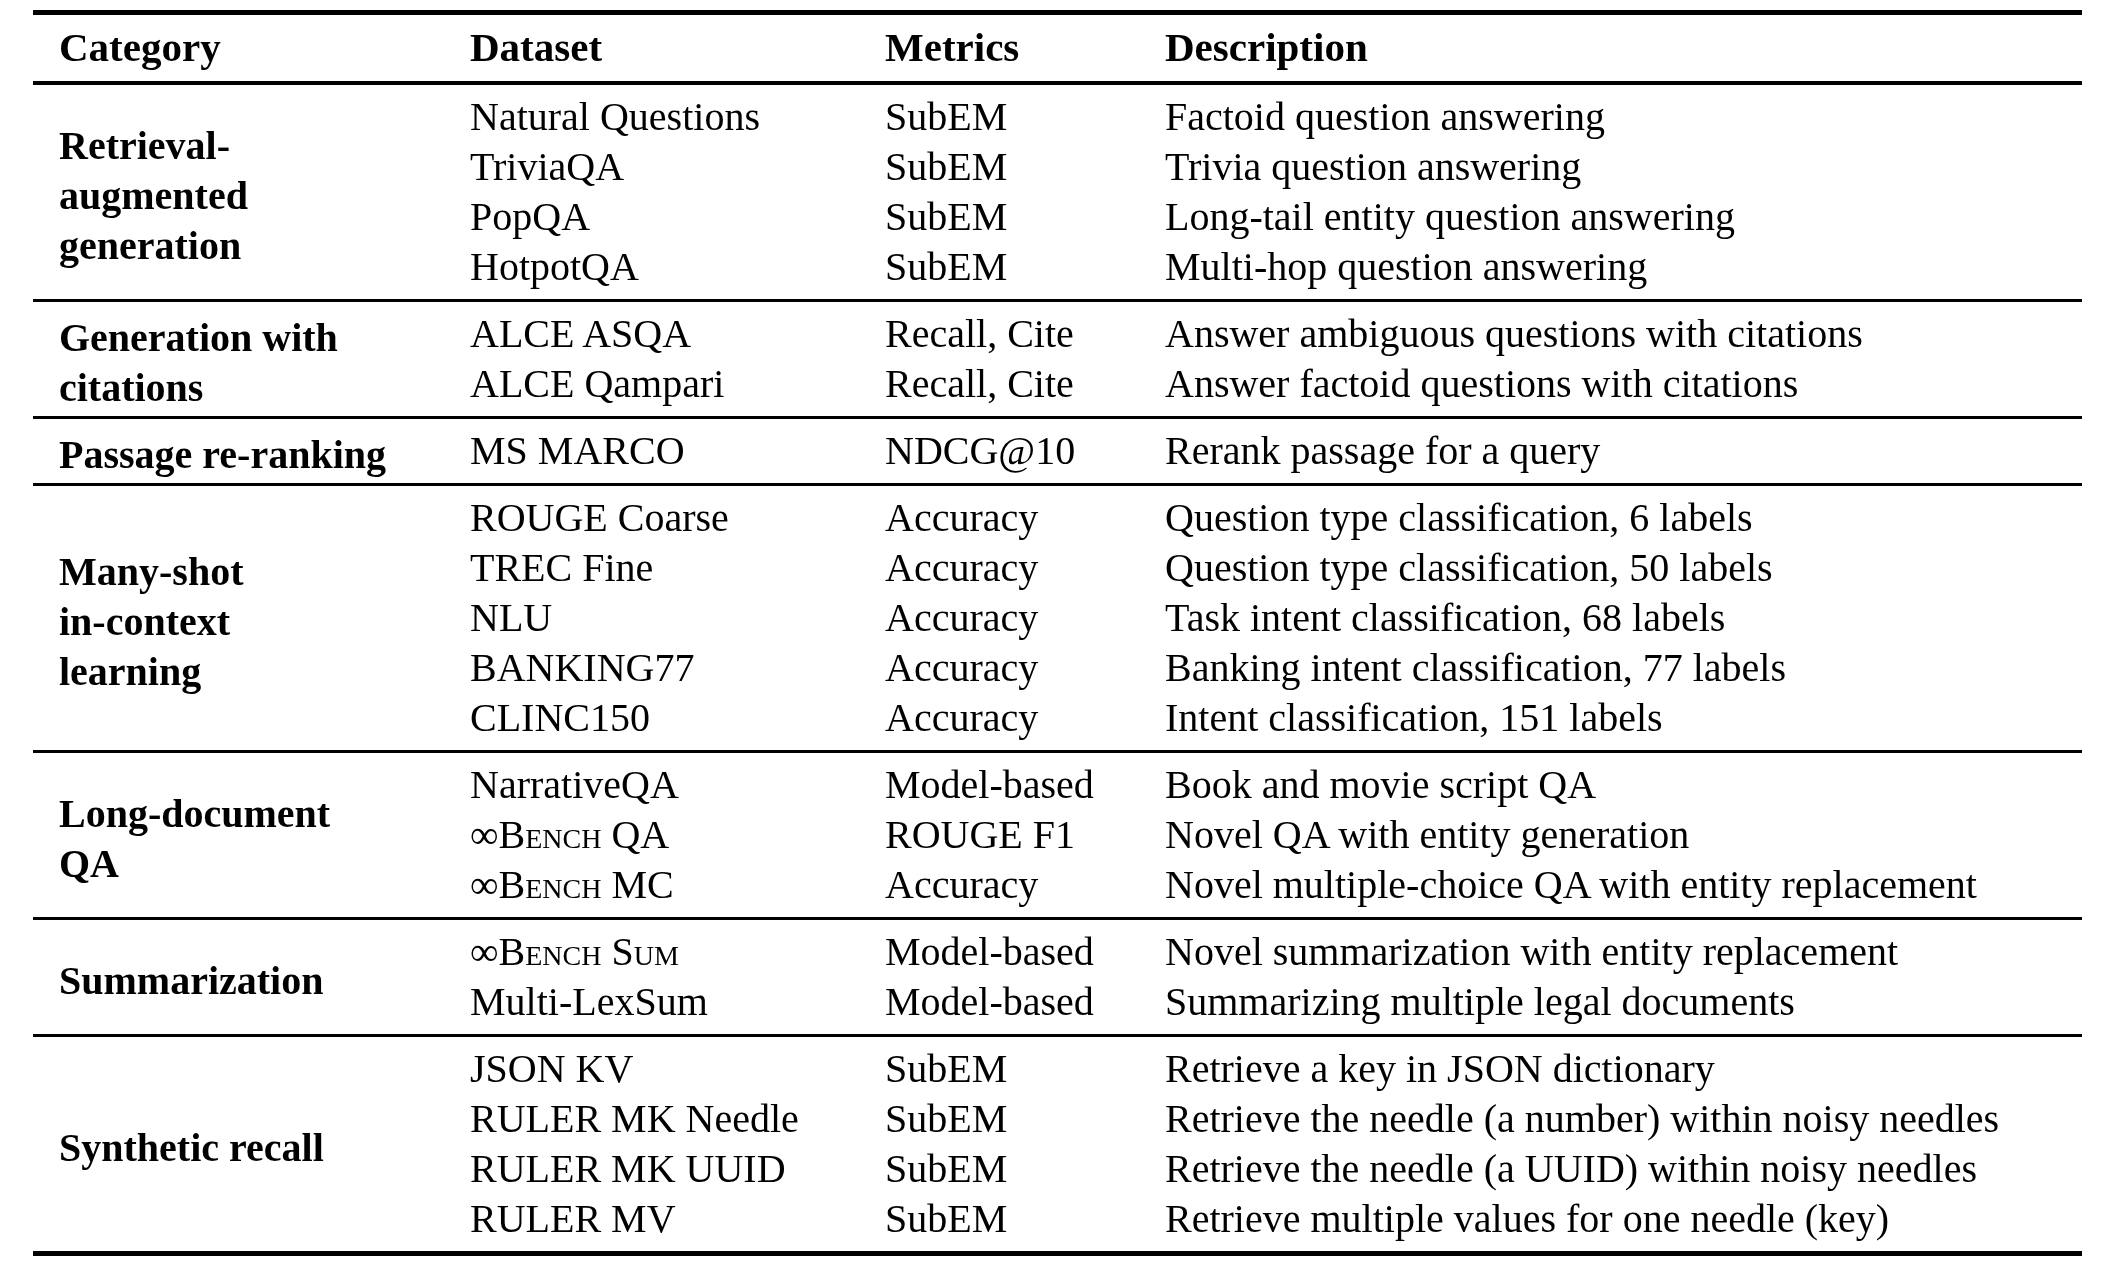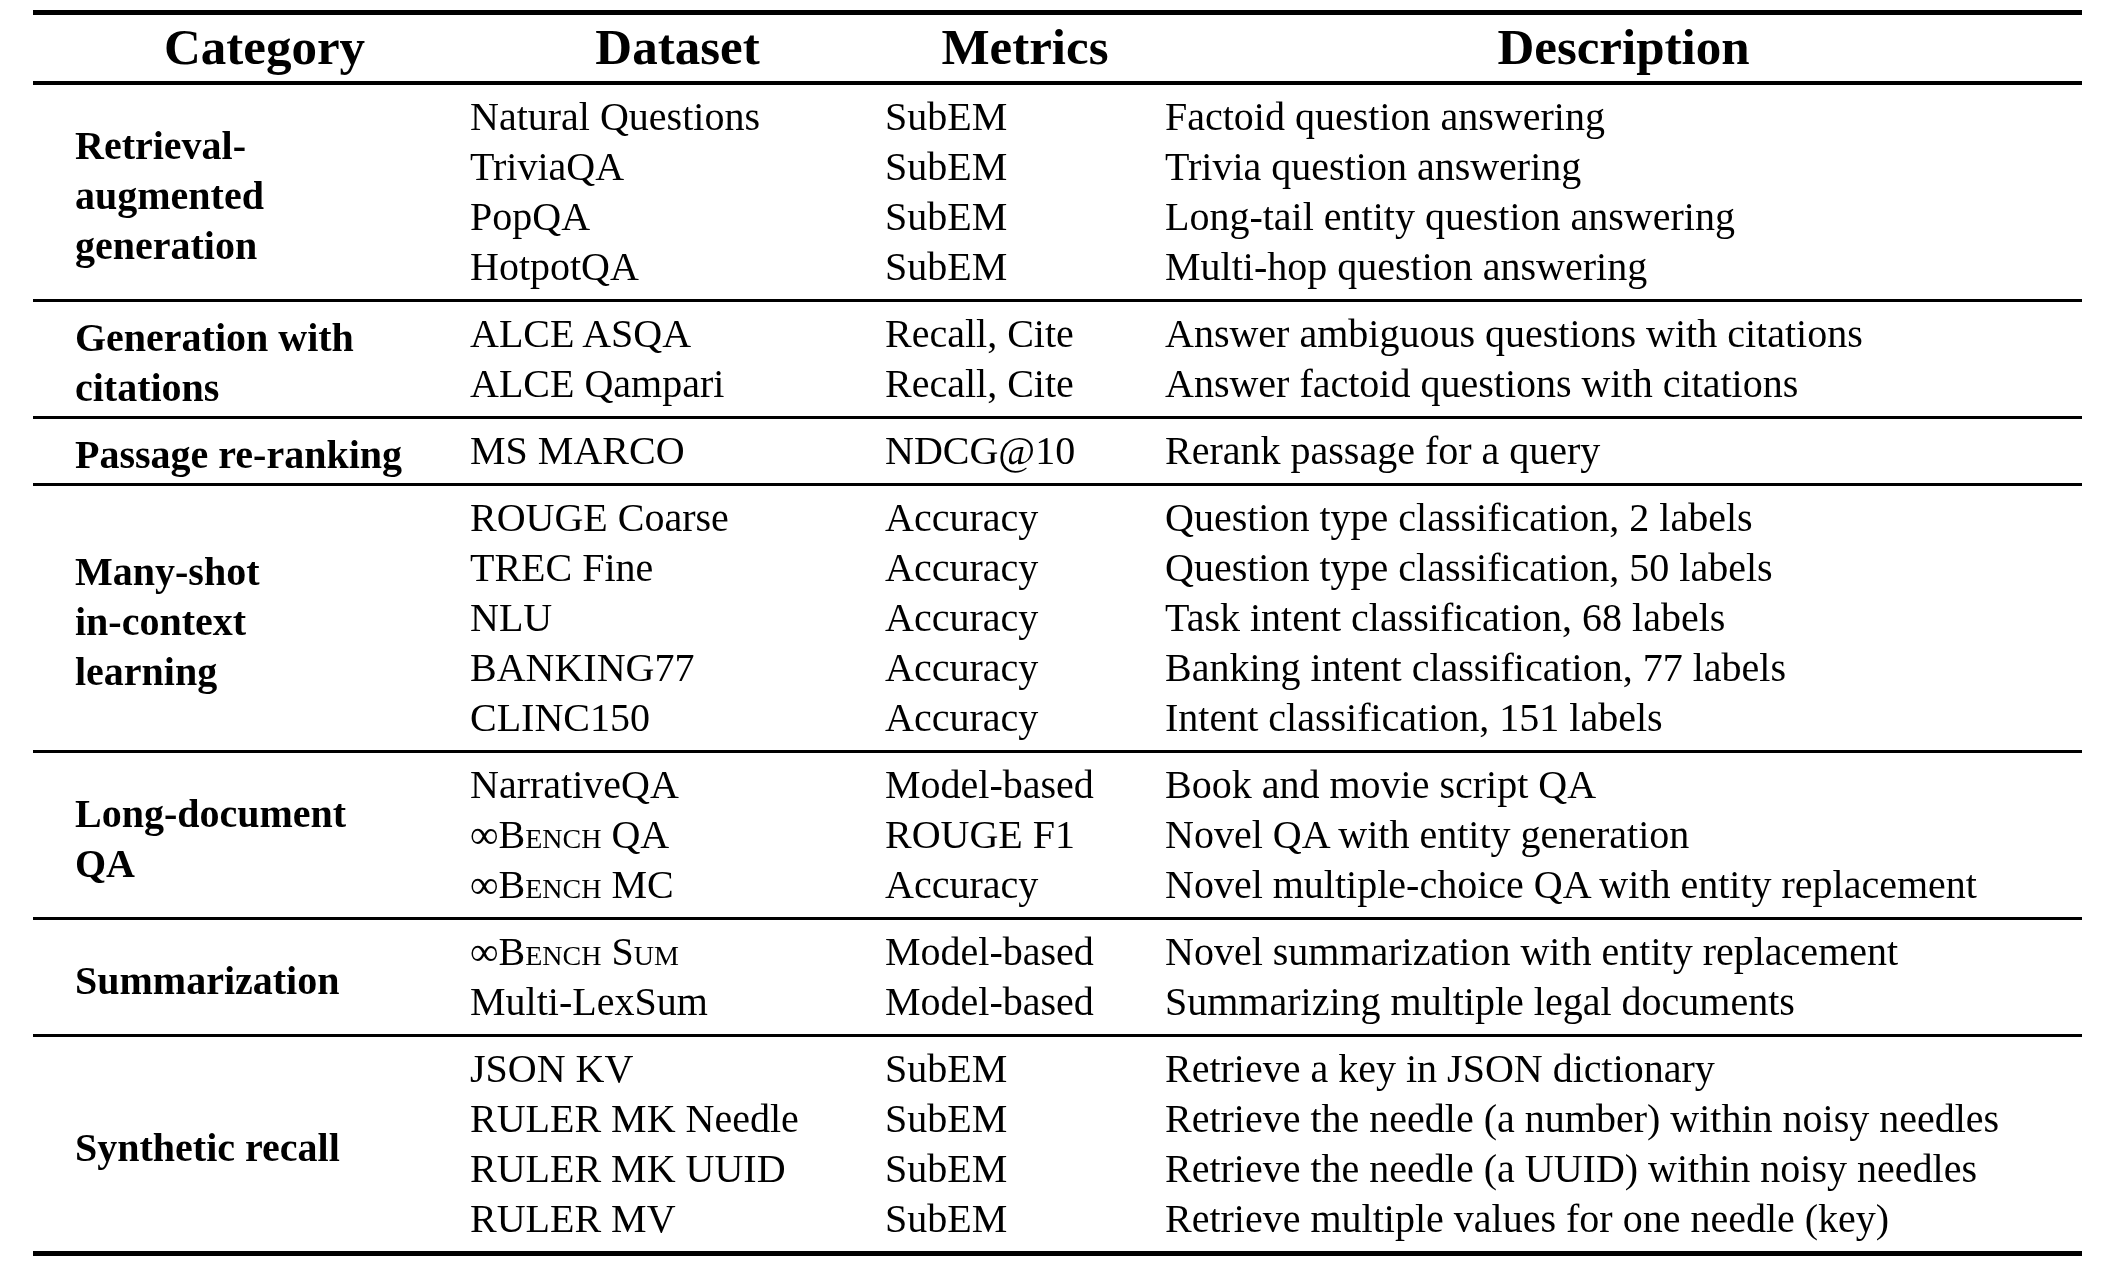--- a/index.html
+++ b/index.html
@@ -35,32 +35,31 @@
     text-align: left;
     vertical-align: middle;
     font-size: 40px;
     line-height: 50px;
     padding: 0;
     white-space: nowrap;
     font-weight: normal;
   }
   thead th {
     font-weight: bold;
-    font-size: 51px;
+    font-size: 41px;
     padding-top: 7px;
     padding-bottom: 9px;
-    text-align: center;
   }
   th.first-col, td.first-col { padding-left: 26px; }
 
   th.cat {
     font-weight: bold;
     vertical-align: middle;
   }
-  .cat-line { line-height: 50px; margin-left: 16px; }
+  .cat-line { line-height: 50px; }
 
   tbody tr:first-child > th,
   tbody tr:first-child > td { padding-top: 7px; }
   tbody tr:last-child > td { padding-bottom: 7px; }
 
   td.sc { font-variant: small-caps; }
 </style>
 </head>
 <body>
 
@@ -139,21 +138,21 @@
 
     <tbody>
       <tr>
         <th class="cat first-col" rowspan="5">
             <div class="cat-line">Many-shot</div>
             <div class="cat-line">in-context</div>
             <div class="cat-line">learning</div>
           </th>
         <td>ROUGE Coarse</td>
         <td>Accuracy</td>
-        <td>Question type classification, 2 labels</td>
+        <td>Question type classification, 6 labels</td>
       </tr>
       <tr>
         <td>TREC Fine</td>
         <td>Accuracy</td>
         <td>Question type classification, 50 labels</td>
       </tr>
       <tr>
         <td>NLU</td>
         <td>Accuracy</td>
         <td>Task intent classification, 68 labels</td>

